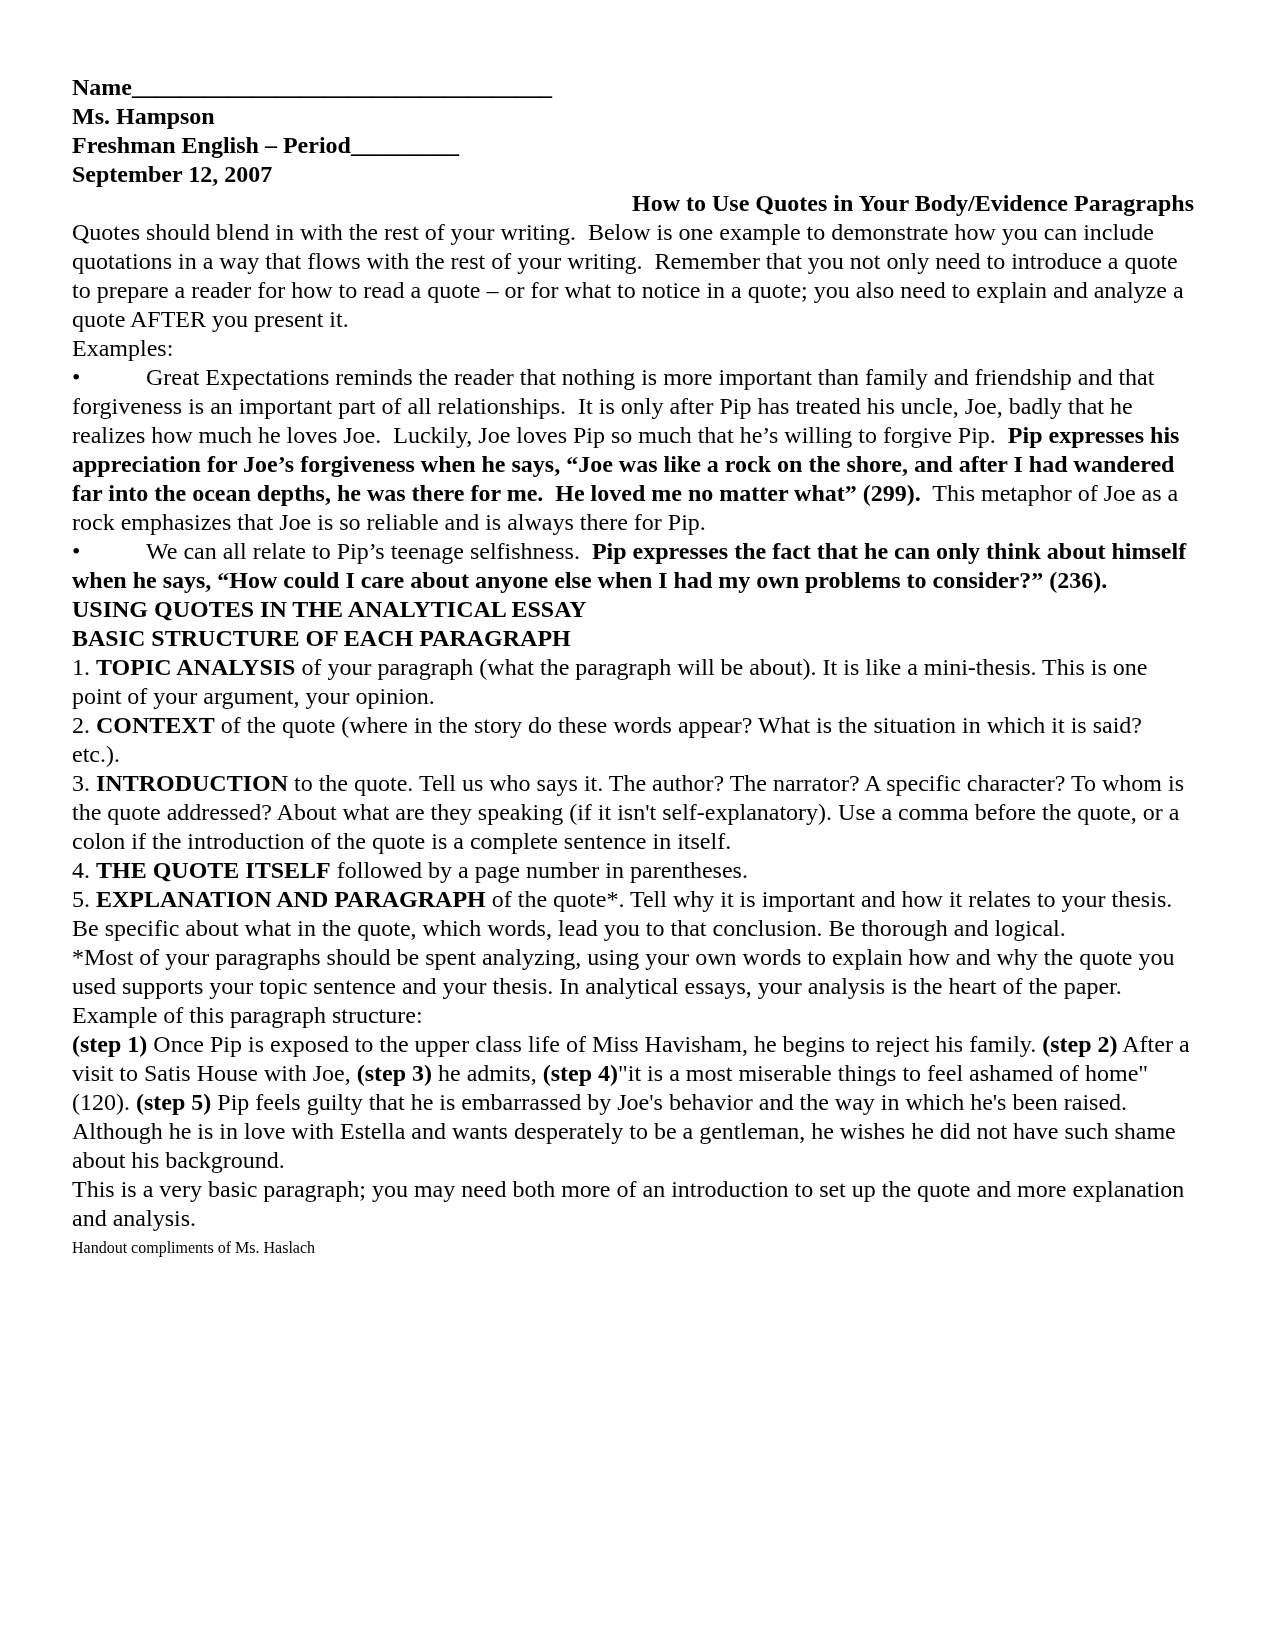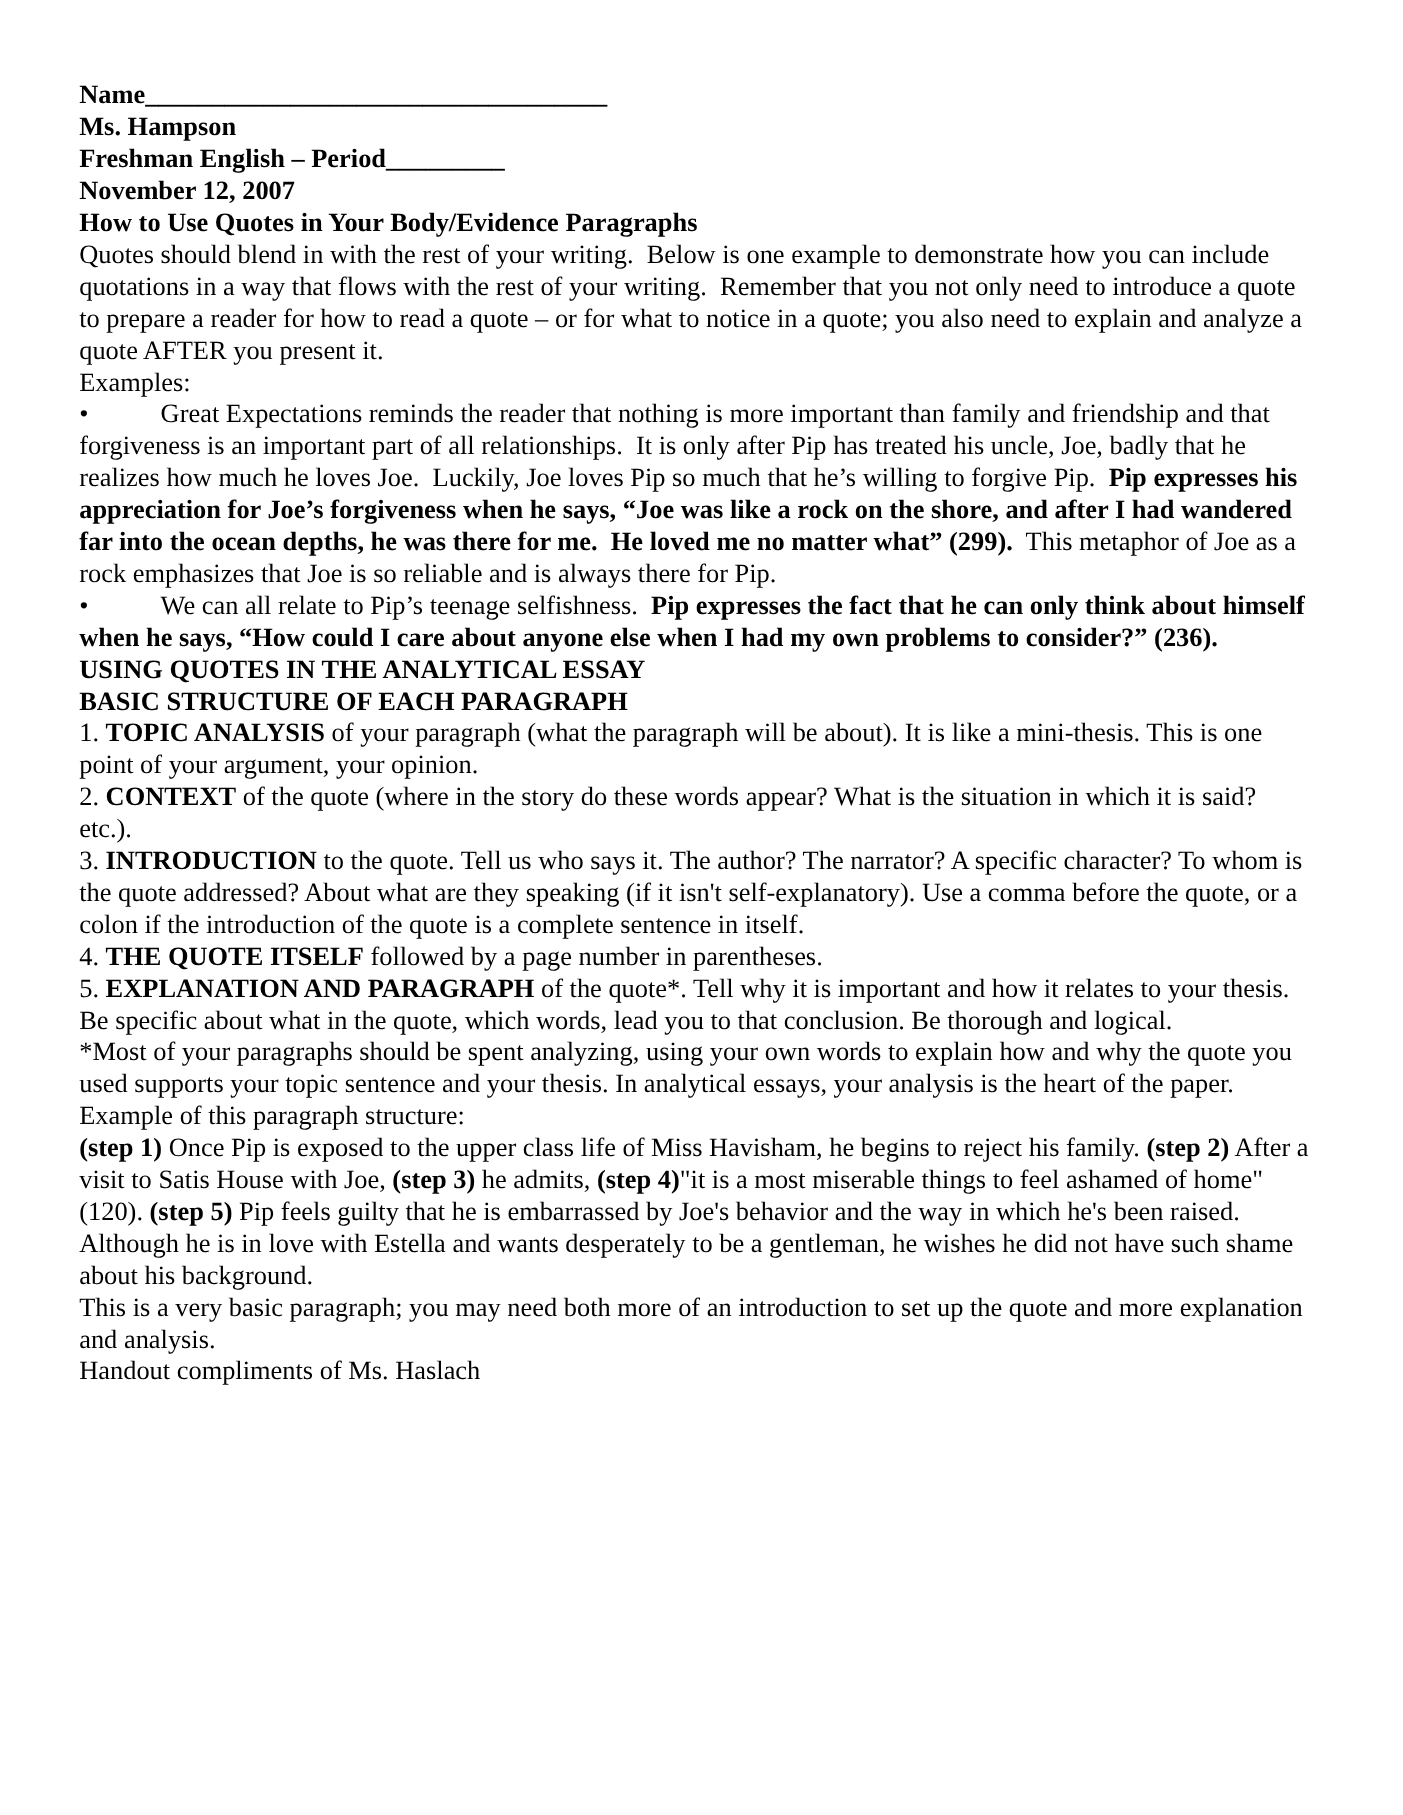--- a/index.html
+++ b/index.html
@@ -12,35 +12,35 @@
     font-family: "Liberation Serif", "DejaVu Serif", serif;
     font-size: 24px;
     line-height: 29px;
     padding: 73px 81px 0 72px;
     overflow: hidden;
     position: relative;
   }
   .page p { margin: 0; white-space: pre-wrap; }
   .gap { margin-top: 29px; }
   .b { font-weight: bold; }
-  .title { font-weight: bold; text-align: left; font-family: Liberation Serif, serif; }
+  .title { font-weight: bold; text-align: right; font-family: Liberation Serif, serif; }
   .uheading { font-weight: bold; }
   .bullet { display: inline-block; width: 74px; }
-  .footer { font-size: 24px; margin-top: 3px; }
+  .footer { font-size: 16px; margin-top: 3px; }
 </style>
 </head>
 <body>
 
 <div class="page">
 
   <div>
     <p class="b">Name___________________________________</p>
     <p class="b">Ms. Hampson</p>
     <p class="b">Freshman English – Period_________</p>
-    <p class="b">November 12, 2007</p>
+    <p class="b">September 12, 2007</p>
   </div>
 
   <p class="title gap">How to Use Quotes in Your Body/Evidence Paragraphs</p>
 
   <p class="gap">Quotes should blend in with the rest of your writing.  Below is one example to demonstrate how you can include quotations in a way that flows with the rest of your writing.  Remember that you not only need to introduce a quote to prepare a reader for how to read a quote – or for what to notice in a quote; you also need to explain and analyze a quote AFTER you present it.</p>
 
   <p class="gap">Examples:</p>
 
   <p><span class="bullet">•</span><span><span>Great Expectations reminds the reader that nothing is more important than family and friendship and that forgiveness is an important part of all relationships.  It is only after Pip has treated his uncle, Joe, badly that he realizes how much he loves Joe.  Luckily, Joe loves Pip so much that he’s willing to forgive Pip.  </span><b>Pip expresses his appreciation for Joe’s forgiveness when he says, “Joe was like a rock on the shore, and after I had wandered far into the ocean depths, he was there for me.  He loved me no matter what” (299).</b><span>  This metaphor of Joe as a rock emphasizes that Joe is so reliable and is always there for Pip.</span></span></p>
 

